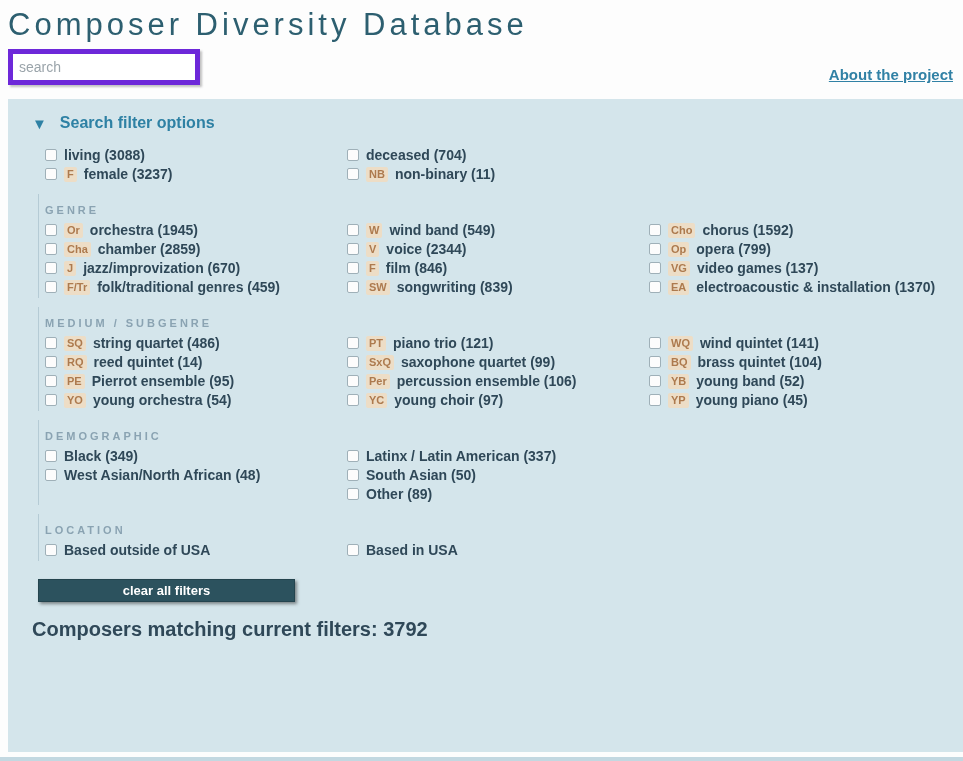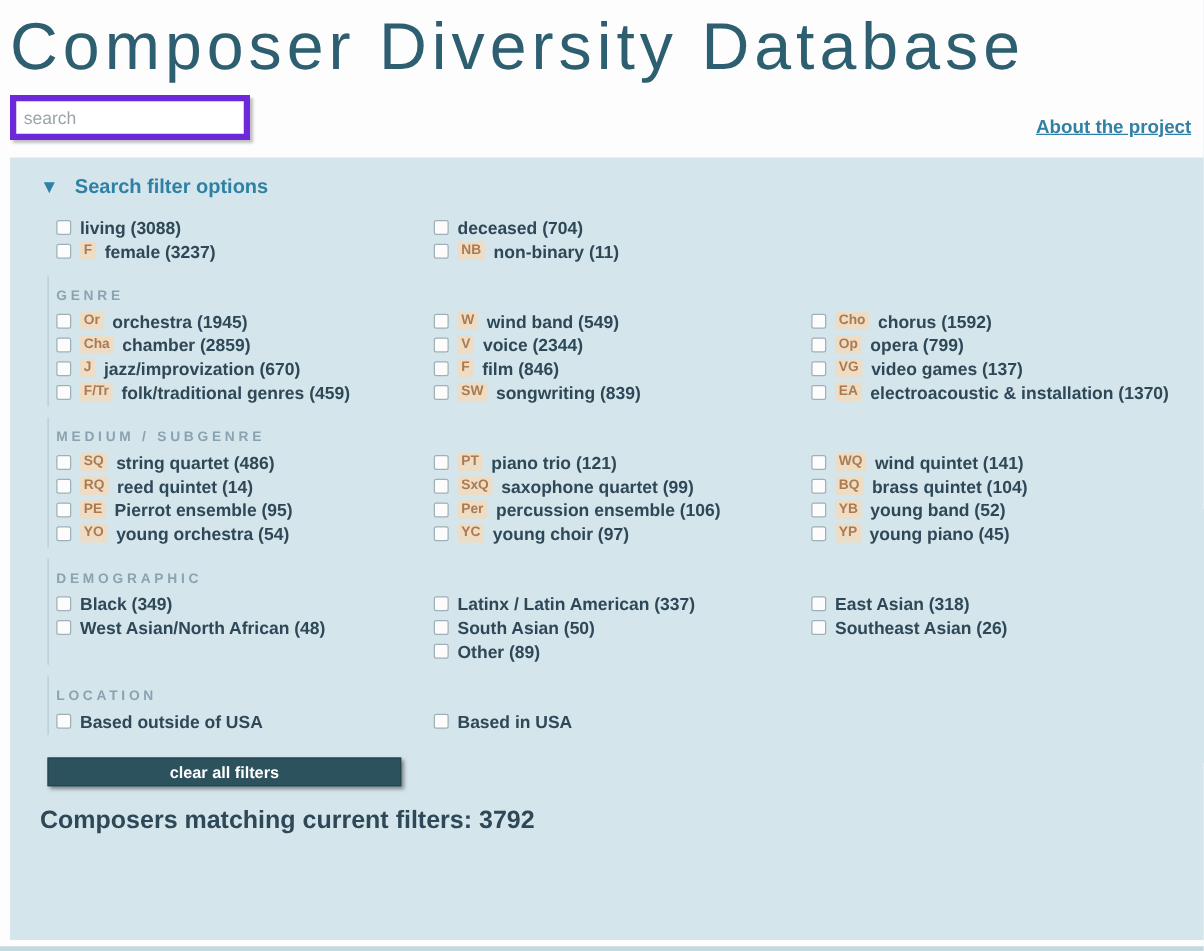--- a/index.html
+++ b/index.html
@@ -6,21 +6,21 @@
   html, body { margin: 0; padding: 0; }
   body {
     width: 963px; height: 761px; overflow: hidden;
     background: #fdfdfd;
     font-family: "Liberation Sans", sans-serif;
     display: flex; flex-direction: column;
     color: #2f4858;
   }
   .top { padding: 4px 10px 0 8px; flex: 0 0 auto; }
   .page-title {
-    font-size: 53px; font-weight: 300; letter-spacing: 4px;
+    font-size: 31px; font-weight: 300; letter-spacing: 4px;
     color: #2d5f70; line-height: 1.2; margin: 2px 0 6px 0;
   }
   .search-row {
     display: flex; justify-content: space-between; align-items: flex-end;
     margin-top: 2px; margin-bottom: 14px;
   }
   .search-input {
     width: 170px; height: 26px; padding: 0 6px;
     border: 5px solid #6d28d9; background: #ffffff;
     box-shadow: 2px 2px 2px rgba(120,120,120,0.45);
@@ -62,21 +62,21 @@
     width: 10px; height: 10px; flex: 0 0 auto;
     background: #fcfcfc; border: 1px solid #9fb0b8; border-radius: 2px;
   }
   .abbr {
     background: #edddc6; color: #ad7a4e;
     font-size: 11px; font-weight: 600;
     padding: 1px 3px; border-radius: 2px; line-height: 13px;
   }
   .lbl { font-size: 14px; font-weight: 600; color: #2f4858; white-space: nowrap; }
   .clear-btn {
-    display: block; width: 283px; margin: 18px 0 0 6px;
+    display: block; width: 257px; margin: 18px 0 0 6px;
     background: #2c525e; color: #ffffff;
     border: 1px solid #24444e;
     font-family: "Liberation Sans", sans-serif;
     font-size: 13px; font-weight: 700;
     padding: 3px 0; cursor: pointer;
     box-shadow: 2px 2px 3px rgba(40,40,40,0.5);
   }
   .result-line { margin-top: 16px; font-size: 20px; font-weight: 600; color: #2f4858; }
   .gap-strip { flex: 0 0 5px; background: #fdfdfd; }
   .bottom-strip { flex: 0 0 4px; background: #c3d8e1; }
@@ -319,33 +319,20 @@
 
     <span class="lbl">South Asian (50)</span>
   </label>
 
   <label class="filter-item">
     <span class="cb"></span>
 
     <span class="lbl">Other (89)</span>
   </label>
 </div>
-          <div class="col">
-  <label class="filter-item">
-    <span class="cb"></span>
-
-    <span class="lbl">East Asian (318)</span>
-  </label>
-
-  <label class="filter-item">
-    <span class="cb"></span>
-
-    <span class="lbl">Southeast Asian (26)</span>
-  </label>
-</div>
         </div>
       </div>
       <div class="section bordered">
         <div class="section-heading">LOCATION</div>
         <div class="cols">
           <div class="col">
   <label class="filter-item">
     <span class="cb"></span>
 
     <span class="lbl">Based outside of USA</span>

